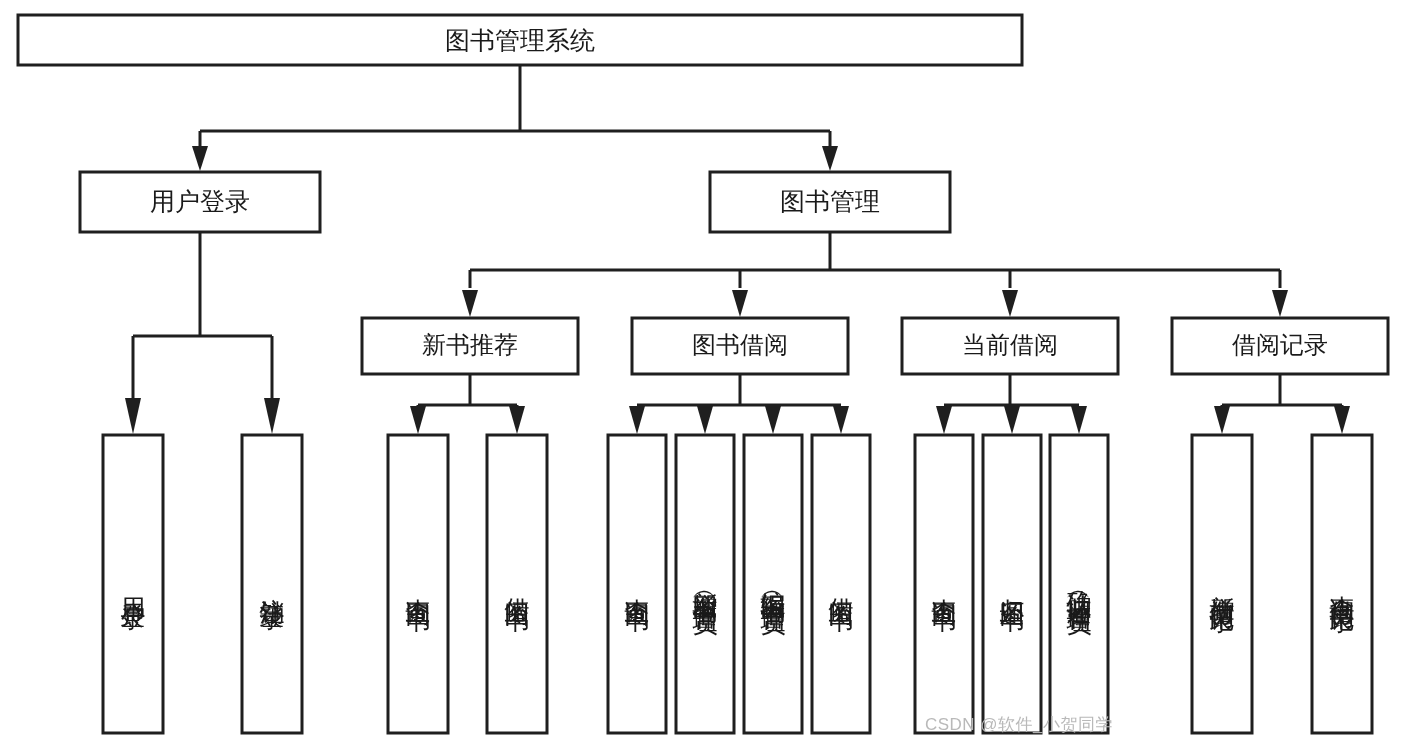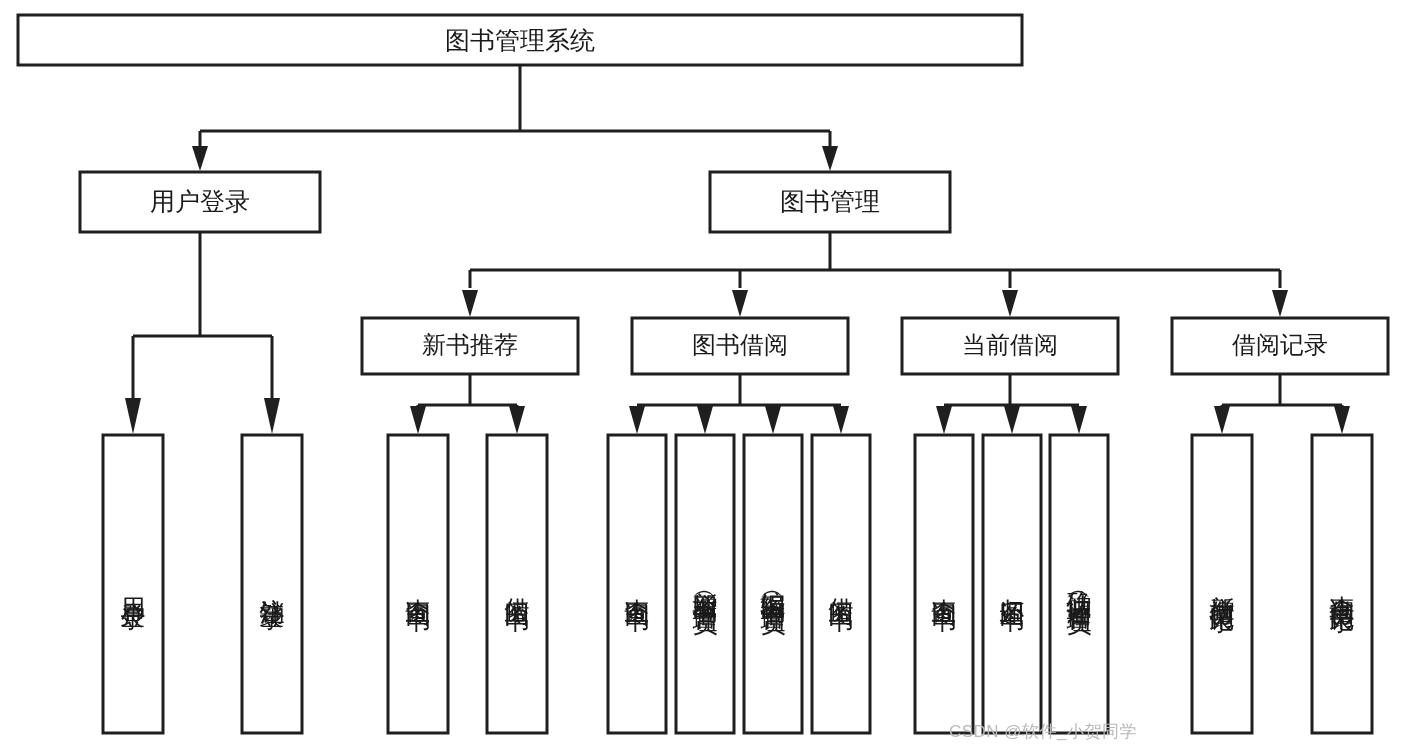--- a/index.html
+++ b/index.html
@@ -1,21 +1,21 @@
 <!DOCTYPE html>
 <html><head>
 <meta charset="utf-8">
 <style>
   html,body{margin:0;padding:0;background:#ffffff;}
   body{
     width:1405px;height:747px;
     font-family:"Liberation Sans","DejaVu Sans",sans-serif;
     overflow:hidden;position:relative;
   }
-  #diagram-root{position:relative;width:1125px;height:747px;background:#fff;padding-left:24px;}
+  #diagram-root{position:relative;width:1125px;height:747px;background:#fff;}
   svg#tree{position:absolute;top:0;left:0;width:1405px;height:747px;display:block;}
   .node-rect{fill:#ffffff;stroke:#1f1f1f;stroke-width:3;}
   .edge{stroke:#1f1f1f;stroke-width:3;fill:none;}
   .arrow-head{fill:#1f1f1f;stroke:none;}
   .node-label{
     font-family:"Liberation Sans","DejaVu Sans",sans-serif;
     fill:#1a1a1a;text-anchor:middle;dominant-baseline:middle;
   }
   .lbl-root{font-size:25px;}
   .lbl-l1{font-size:25px;}
@@ -26,21 +26,21 @@
     writing-mode:vertical-rl;
     text-orientation:upright;
     font-family:"Liberation Sans","DejaVu Sans",sans-serif;
     font-size:25px;color:#1a1a1a;
     letter-spacing:3px;
     line-height:1;
     white-space:nowrap;
     pointer-events:none;
   }
   #watermark{
-    position:absolute;right:12px;bottom:4px;
+    position:absolute;right:12px;bottom:11px;
     font-family:"Liberation Sans","DejaVu Sans",sans-serif;
     font-size:17px;color:#b9b9b9;letter-spacing:0.5px;
     user-select:none;
   }
 </style>
 </head>
 <body>
 
 <div id="diagram-root">
 

